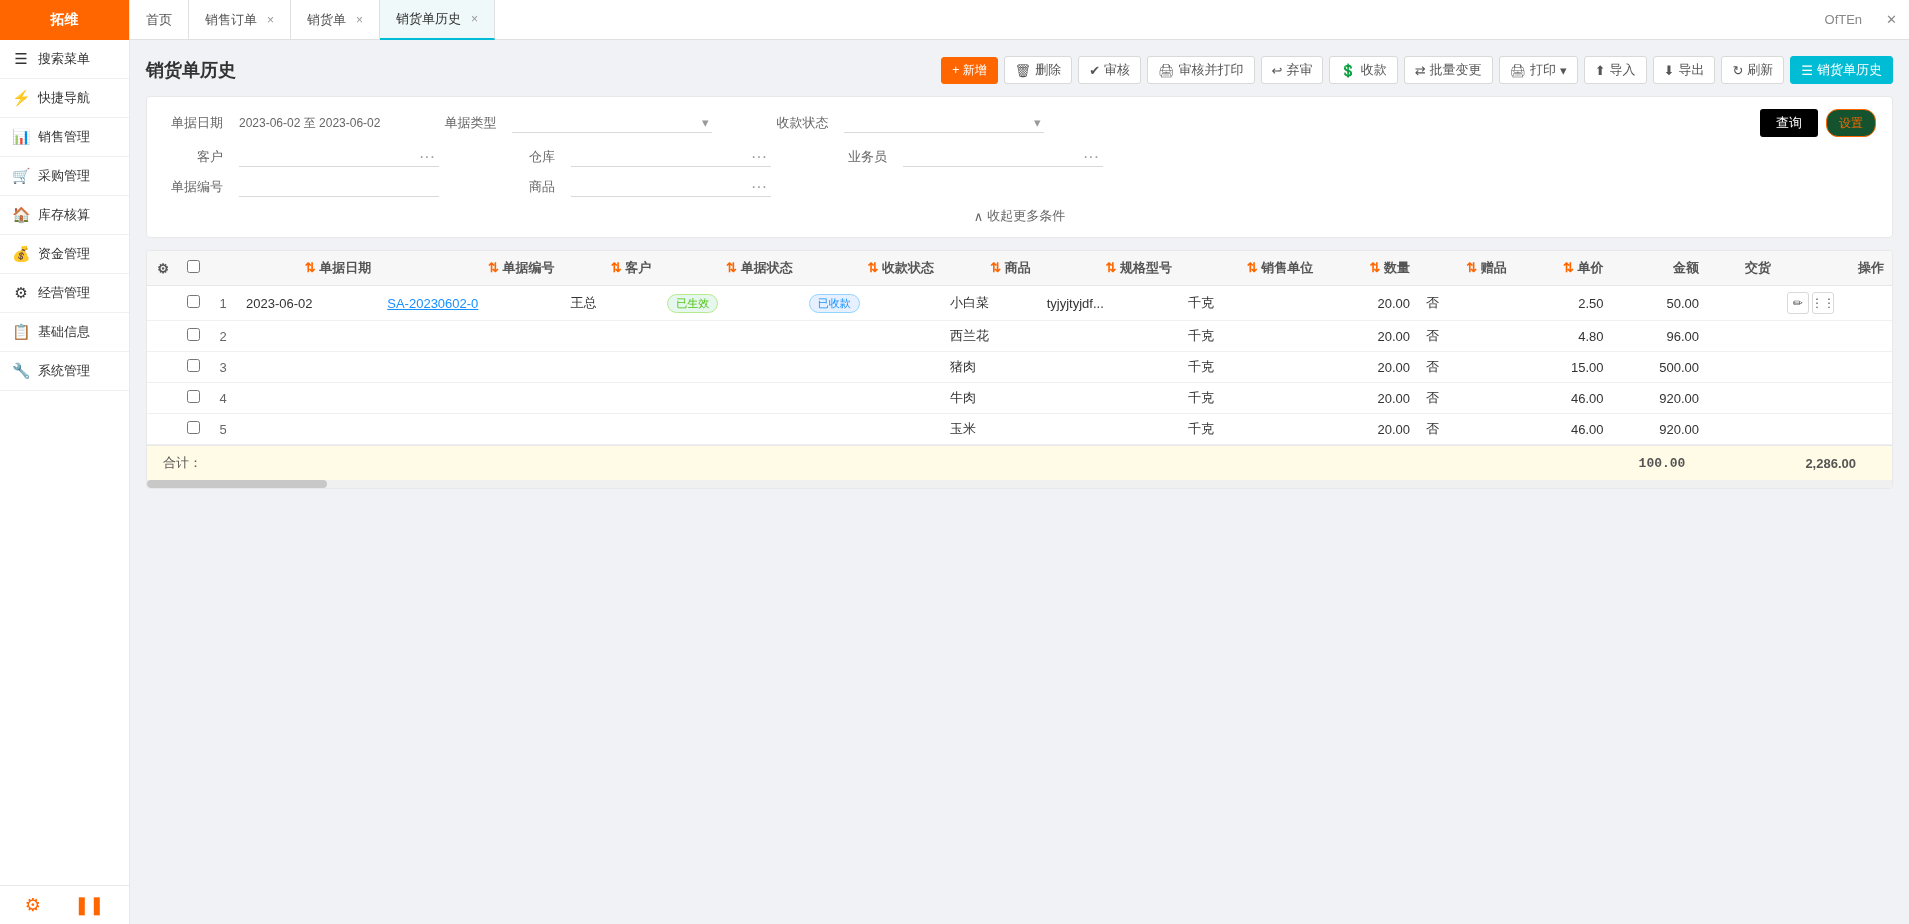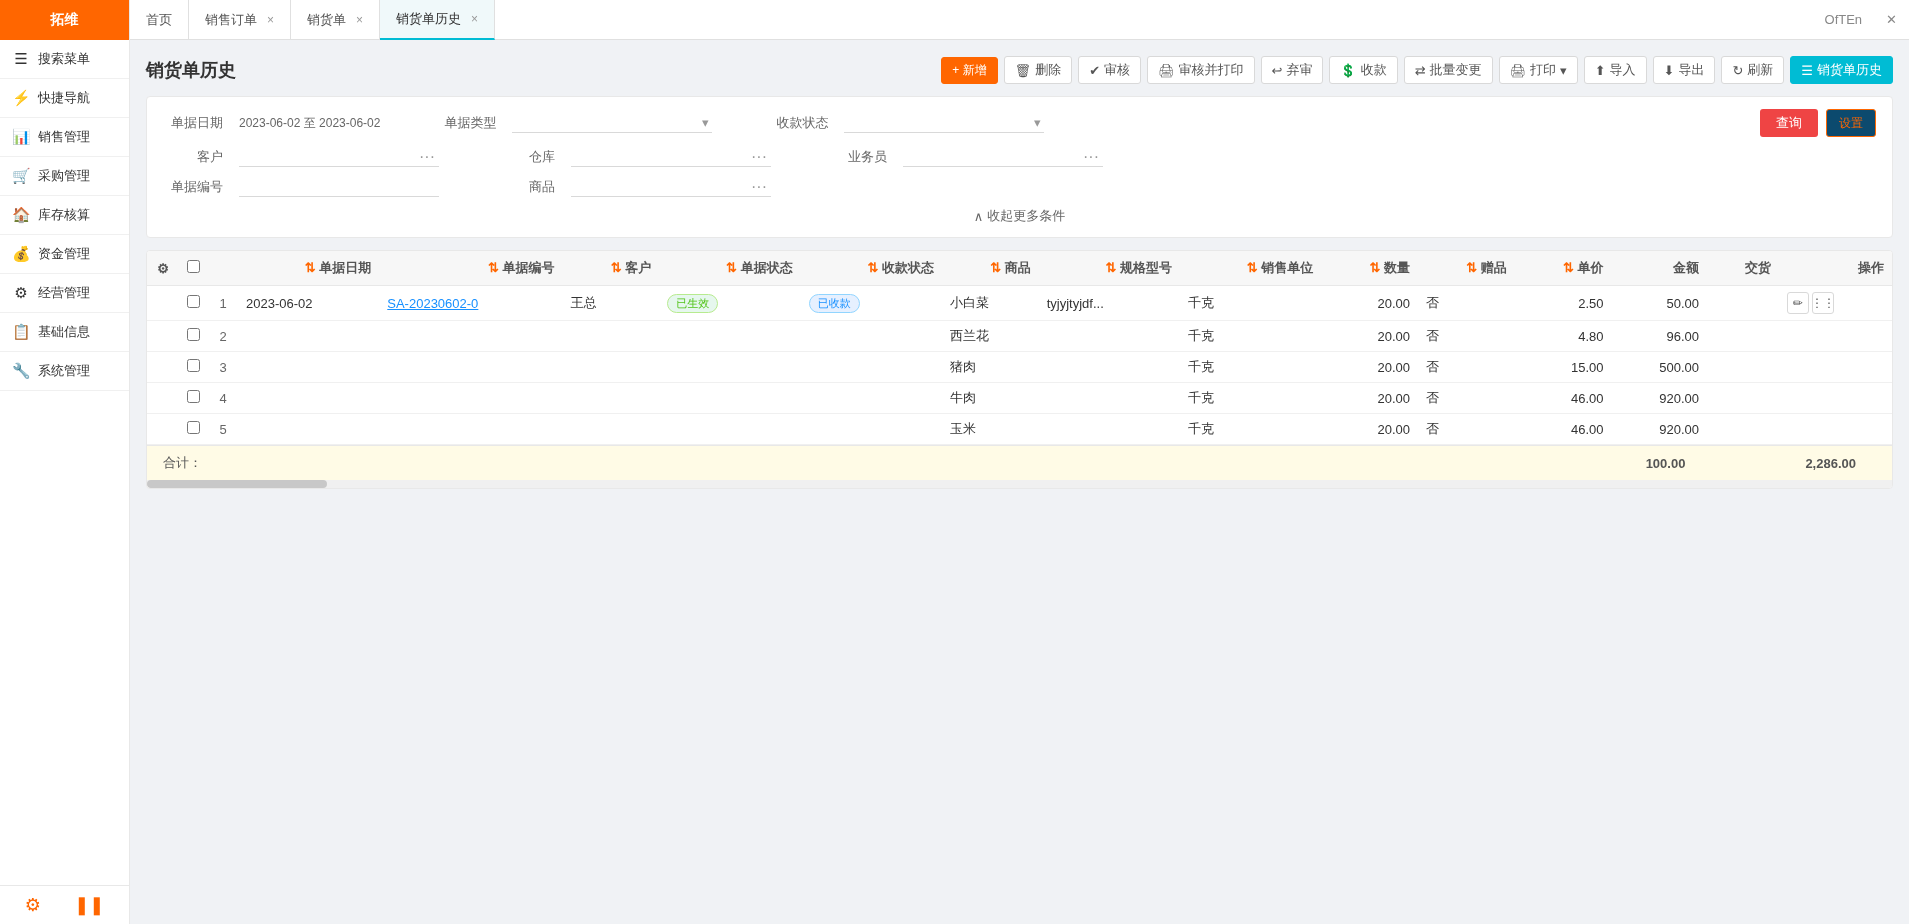--- a/index.html
+++ b/index.html
@@ -341,34 +341,34 @@
       background: #f0f0f0;
       margin: 0;
     }
     .scroll-thumb {
       height: 8px;
       width: 180px;
       background: #c8c8c8;
       border-radius: 4px;
     }
     .query-btn {
-      background: #ef4444;
+      background: #000000;
       color: #fff;
       border: none;
       padding: 5px 16px;
       border-radius: 3px;
       cursor: pointer;
       font-size: 13px;
     }
     .settings-outline-btn {
-      background: #0c4a6e;
+      background: #14532d;
       color: #ff6600;
       border: 1px solid #ff6600;
       padding: 4px 12px;
-      border-radius: 3px;
+      border-radius: 12px;
       cursor: pointer;
       font-size: 12px;
     }
 
     .checkbox-cell { width: 28px; text-align: center; }
     .num-cell { width: 30px; text-align: center; color: #666; }
     .gear-cell { width: 32px; text-align: center; }
 
     .topbar-tab-container {
       display: flex;
@@ -687,21 +687,21 @@
     <td></td>
   </tr>
           </tbody>
       </table>
 
       <div class="table-footer">
         <span class="footer-label">合计：</span>
         <div style="flex:1; display:flex; justify-content:space-between; align-items:center; padding:0 20px;">
           <span></span>
           <span style="display:flex; gap:120px;">
-            <span style="font-weight:bold;">100.00</span>
+            <span style="font-weight:bold;font-family:Liberation Mono, monospace;">100.00</span>
             <span style="font-weight:bold;">2,286.00</span>
           </span>
         </div>
       </div>
 
       <div class="scroll-bar">
         <div class="scroll-thumb"></div>
       </div>
 
     </div>

